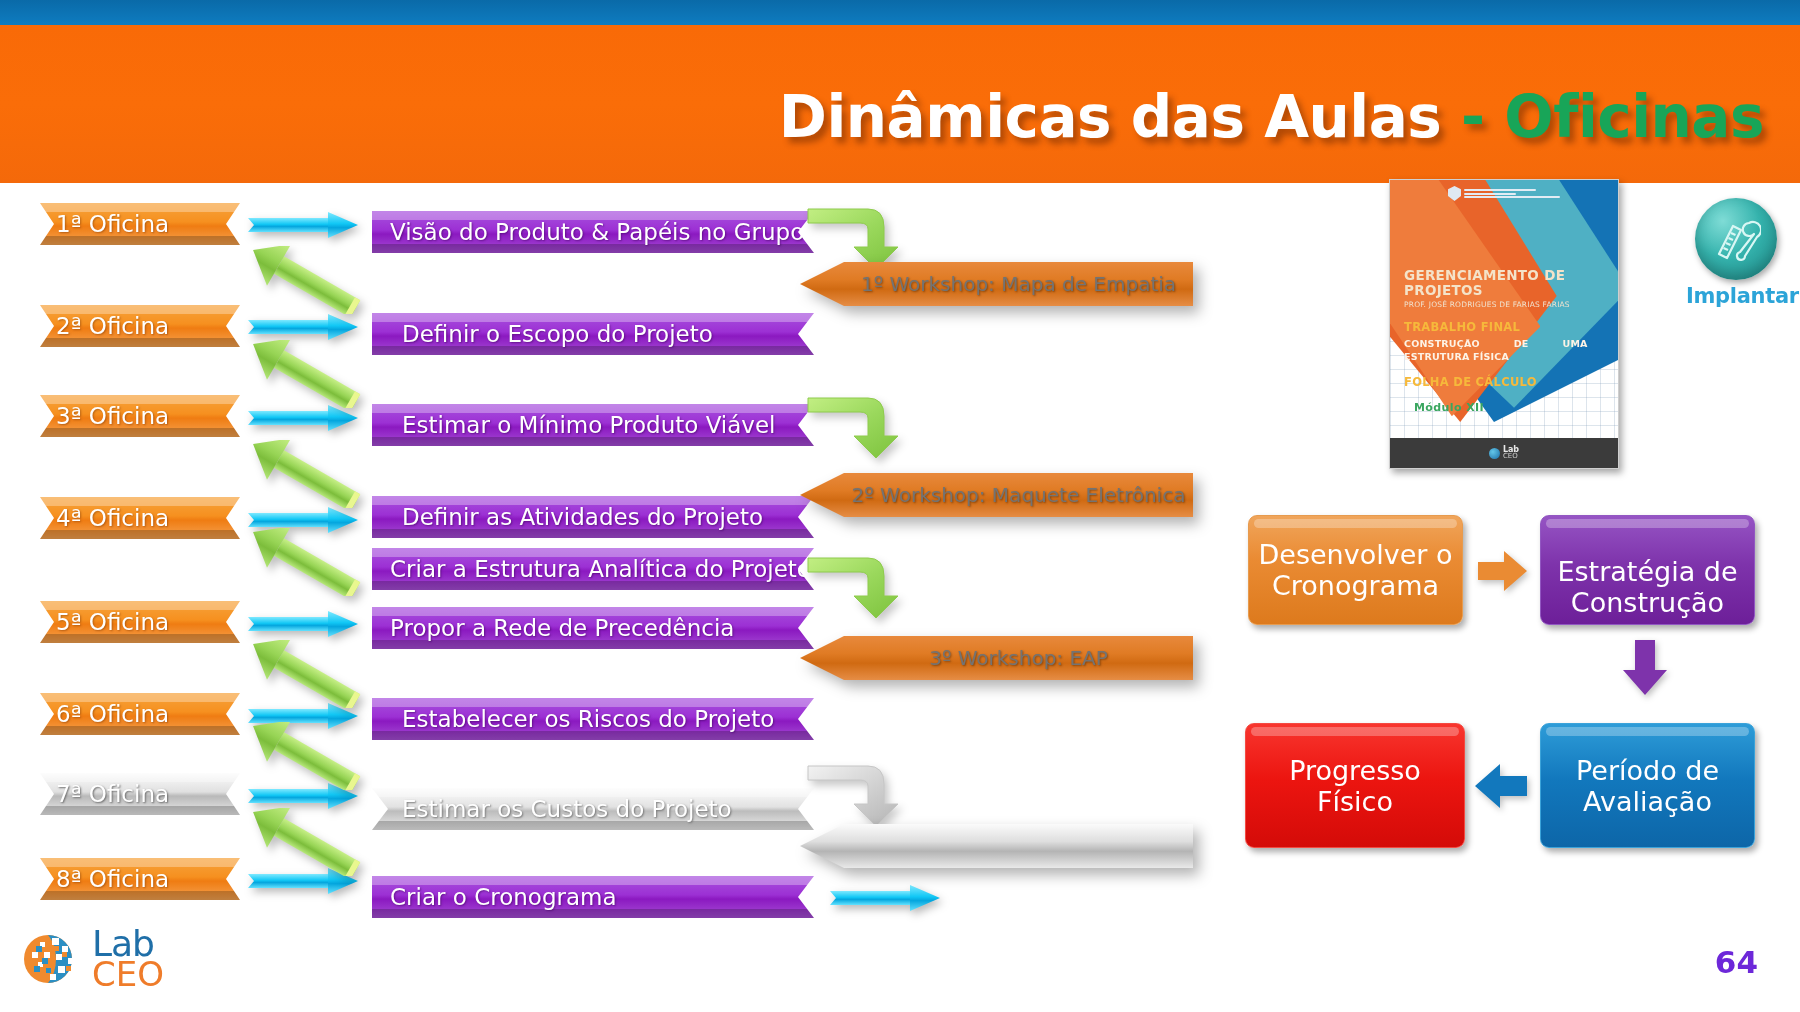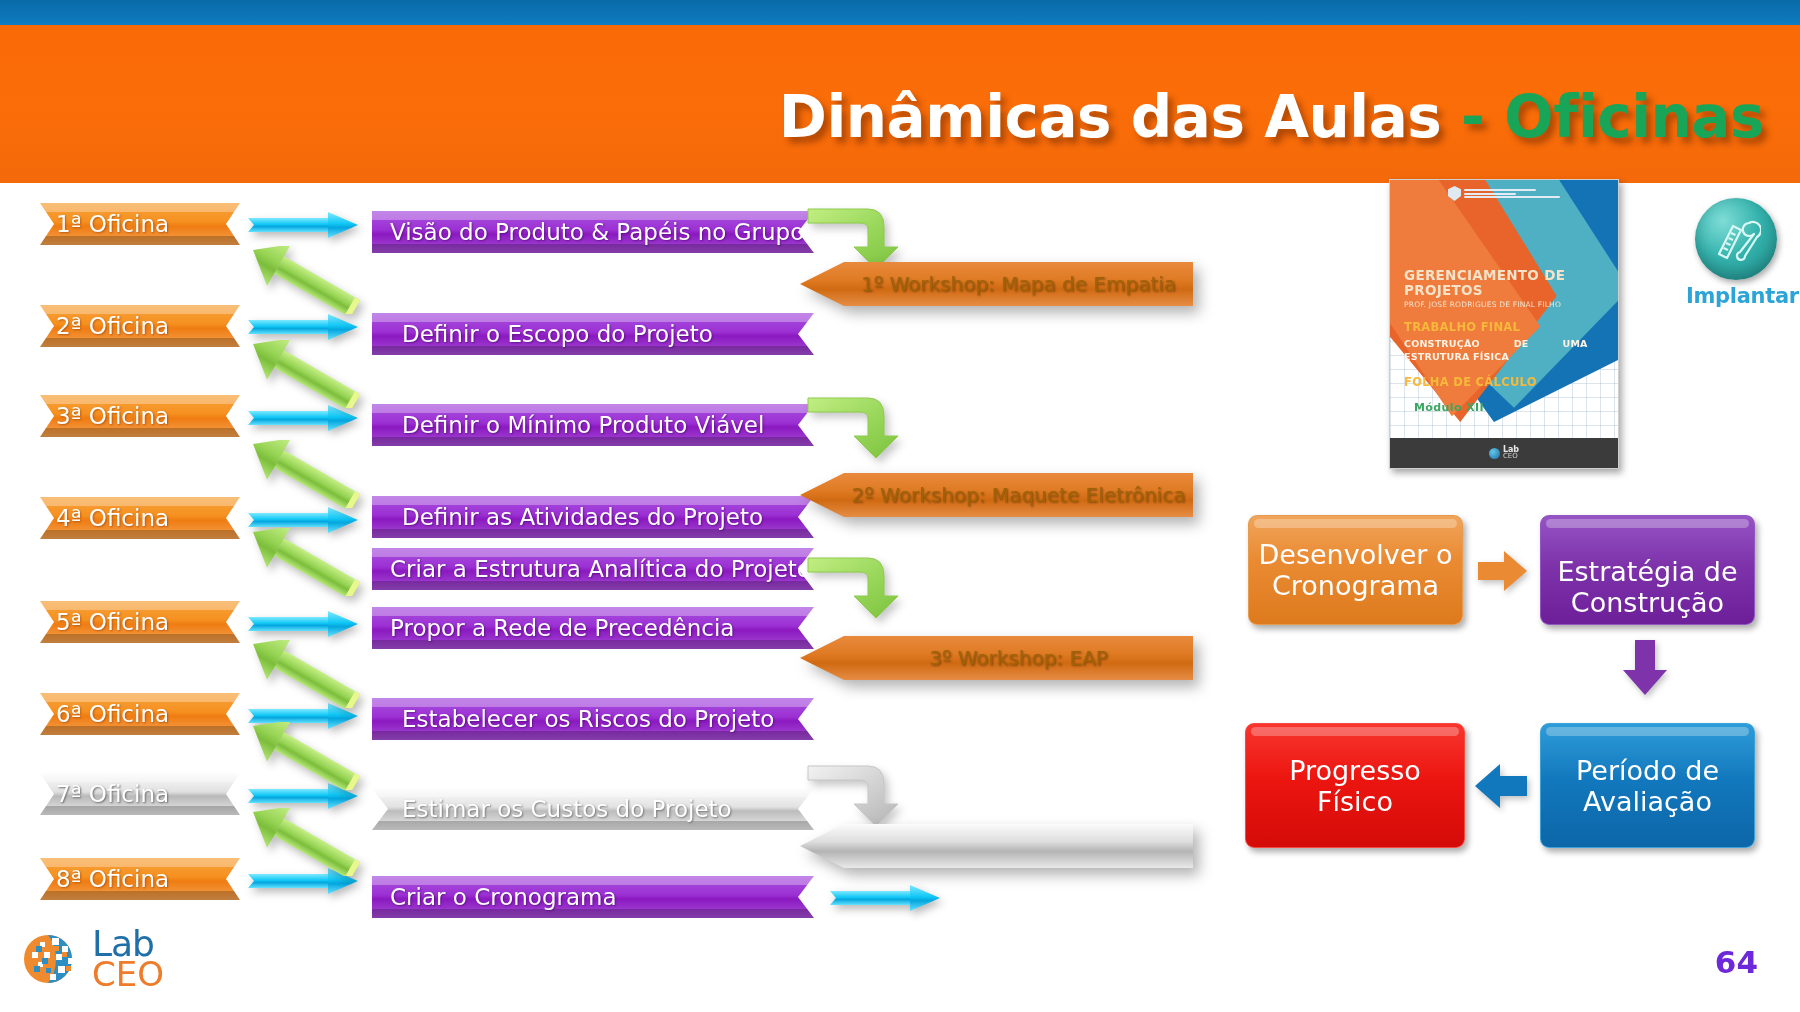--- a/index.html
+++ b/index.html
@@ -93,21 +93,21 @@
   .greenarrow svg{display:block;}
 
   
   .elbow{position:absolute;filter:drop-shadow(4px 5px 4px rgba(0,0,0,.22));}
   .elbow svg{display:block;}
 
   
   .wsarrow{
     position:absolute;height:44px;
     display:flex;align-items:center;
-    color:#a16207;font-size:20px;
+    color:#737373;font-size:20px;
     filter:drop-shadow(6px 7px 7px rgba(0,0,0,.30));
   }
   .wsarrow .body{
     position:absolute;inset:0;
     clip-path:polygon(44px 0,100% 0,100% 100%,44px 100%,44px 100%,0 50%);
   }
   .wsarrow.orange .body{
     background:linear-gradient(180deg,#e8893c 0%,#e07b24 40%,#d06a12 62%,#e68d45 100%);
   }
   .wsarrow.silver .body{
@@ -350,21 +350,21 @@
     </svg>
     </div>
 
   <div class="bar purple" style="left:372px;top:211px;width:442px;">
     <span>Visão do Produto &amp; Papéis no Grupo</span>
     </div>
   <div class="bar purple" style="left:372px;top:313px;width:442px;">
     <span style="margin-left:12px;">Definir o Escopo do Projeto</span>
     </div>
   <div class="bar purple" style="left:372px;top:404px;width:442px;">
-    <span style="margin-left:12px;">Definir o Mínimo Produto Viável</span>
+    <span style="margin-left:12px;">Estimar o Mínimo Produto Viável</span>
     </div>
   <div class="bar purple" style="left:372px;top:496px;width:442px;">
     <span style="margin-left:12px;">Definir as Atividades do Projeto</span>
     </div>
   <div class="bar purple" style="left:372px;top:548px;width:442px;">
     <span>Criar a Estrutura Analítica do Projeto</span>
     </div>
   <div class="bar purple" style="left:372px;top:607px;width:442px;">
     <span>Propor a Rede de Precedência</span>
     </div>
@@ -438,21 +438,21 @@
     <div class="uni">
       <div class="crest"></div>
       <div class="ulines">
         <i style="width:72px"></i>
         <i style="width:52px"></i>
         <i style="width:96px"></i>
       </div>
     </div>
     <div class="txt">
       <div class="t-main" style="white-space:pre-line;">GERENCIAMENTO DE PROJETOS</div>
-      <div class="t-prof">PROF. JOSÉ RODRIGUES DE FINAL FILHO</div>
+      <div class="t-prof">PROF. JOSÉ RODRIGUES DE FARIAS FARIAS</div>
       <div class="t-tf">TRABALHO FINAL</div>
       <div class="t-cons">
         <span>CONSTRUÇÃO</span><span class="sp"></span><span>DE</span><span class="sp"></span><span>UMA</span><br>
         <span>ESTRUTURA FÍSICA</span>
       </div>
       <div class="t-folha">FOLHA DE CÁLCULO</div>
       <div class="t-mod">Módulo XII</div>
     </div>
     <div class="foot">
       <div class="dot"></div>

